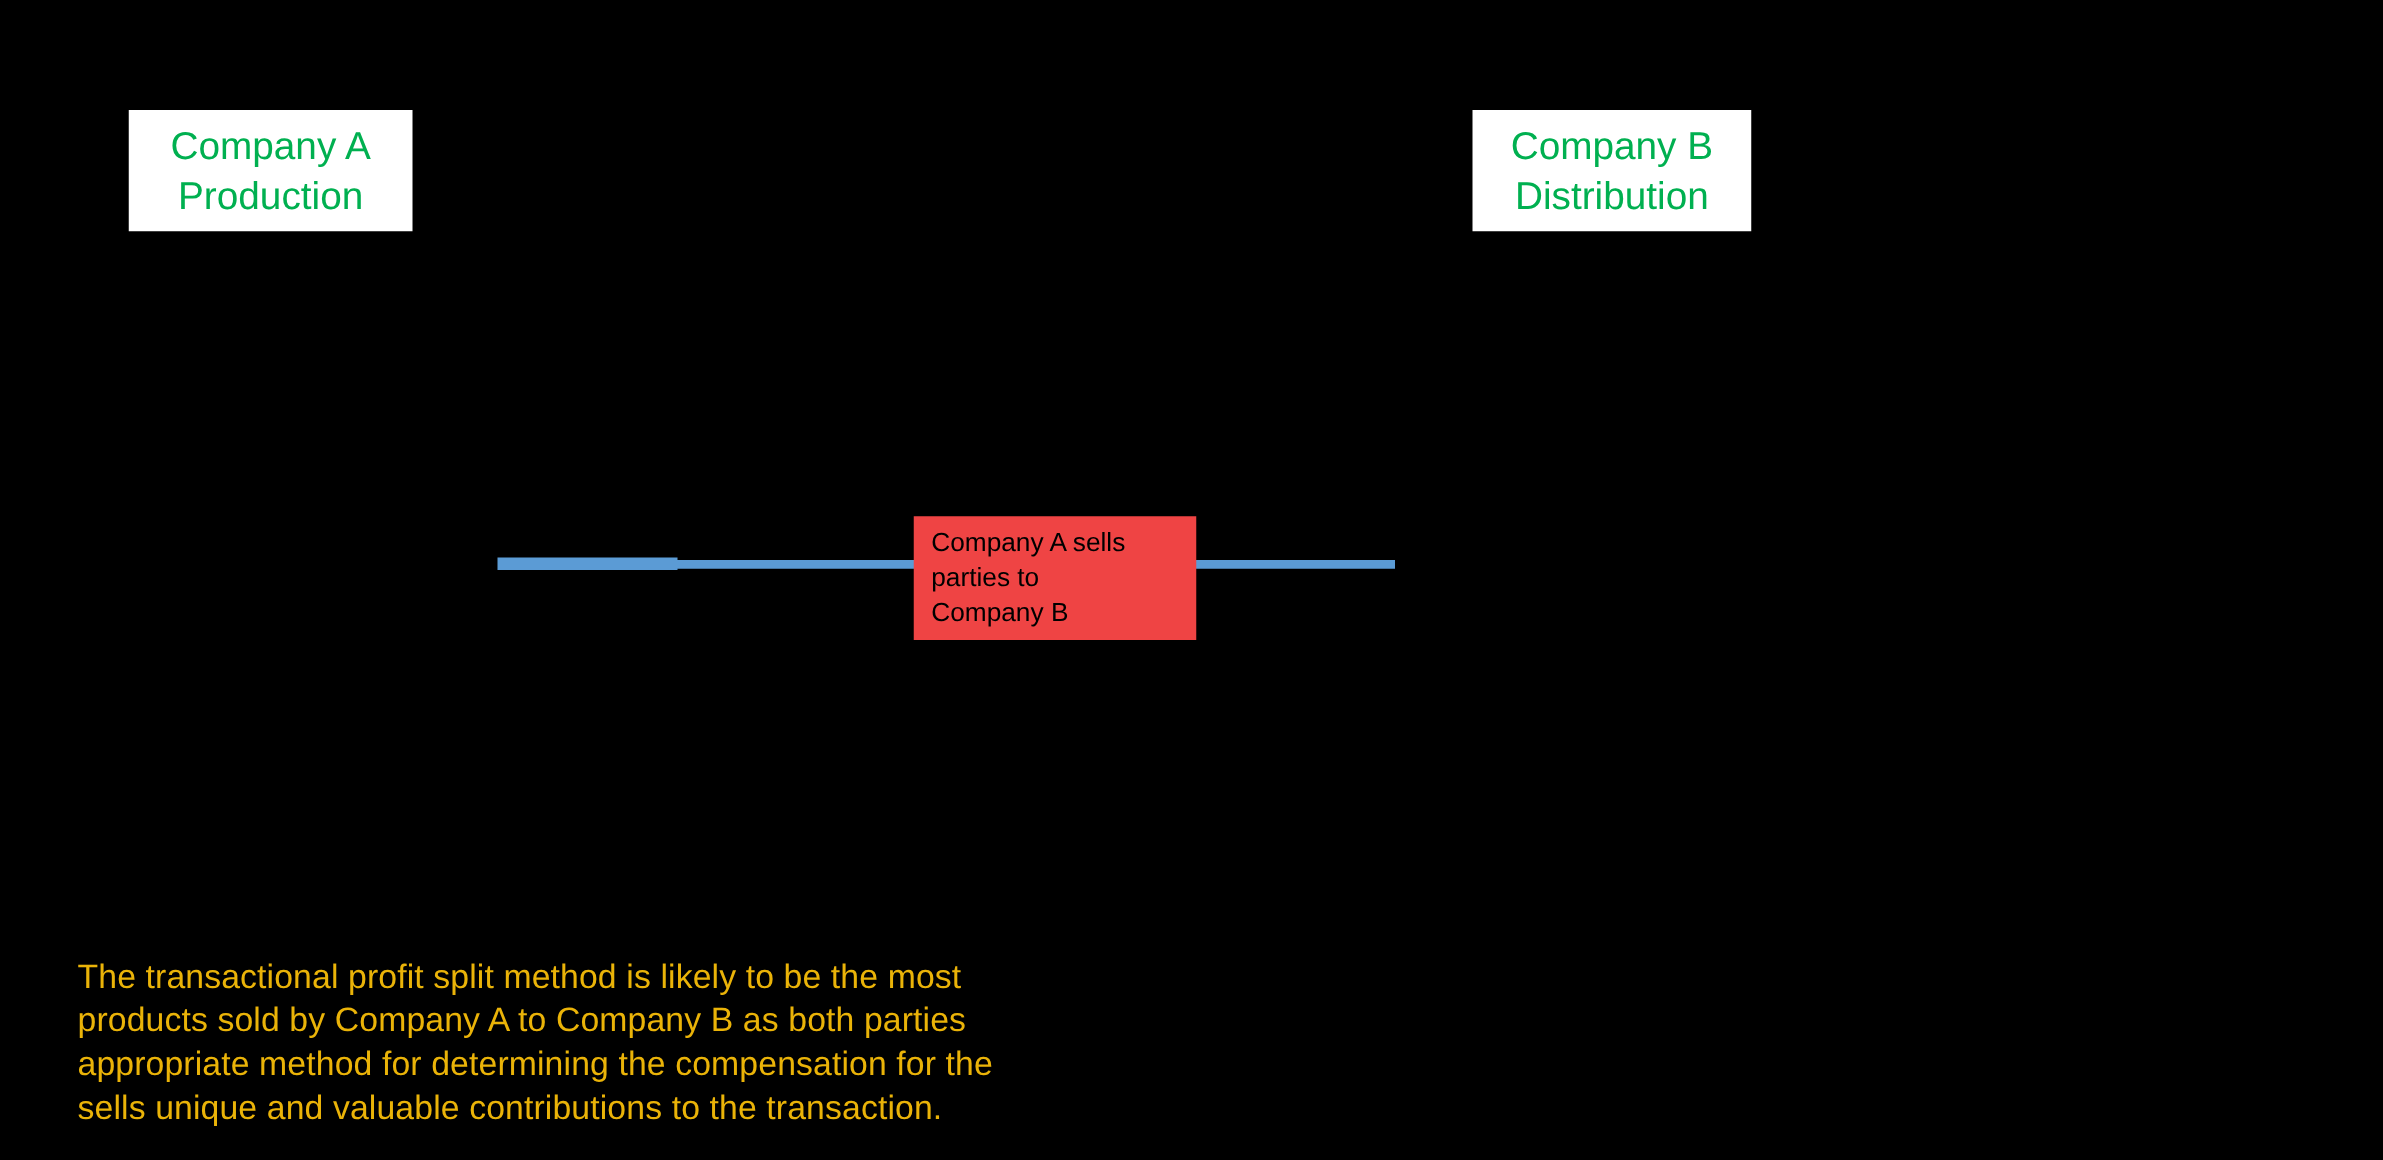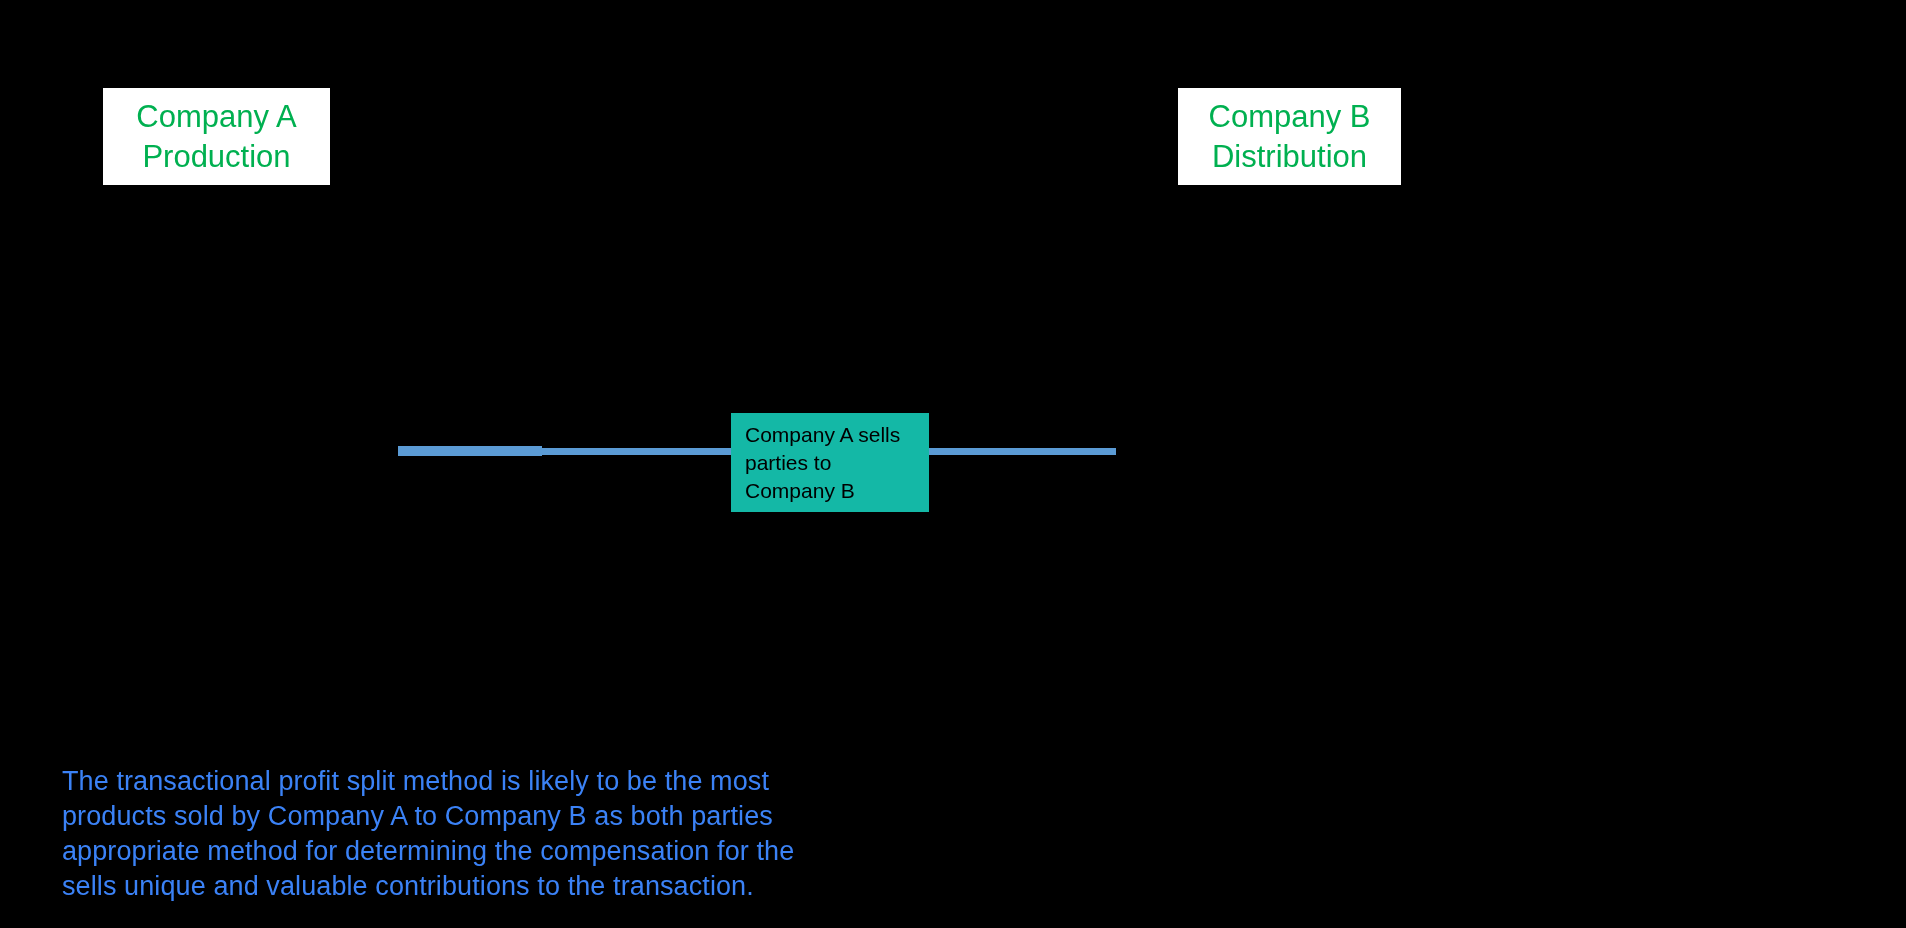--- a/index.html
+++ b/index.html
@@ -68,23 +68,23 @@
     top: 448px;
     width: 576px;
     height: 7px;
   }
 
   
   #label-transaction {
     position: absolute;
     left: 731px;
     top: 413px;
-    width: 198px;
+    width: 226px;
     height: 99px;
-    background: #14b8a6;
+    background: #ef4444;
     box-sizing: border-box;
     padding: 6px 12px 6px 14px;
     display: flex;
     flex-direction: column;
     justify-content: center;
     z-index: 5;
   }
   .label-line {
     color: #000000;
     font-size: 21px;
@@ -94,21 +94,21 @@
   }
 
   
   #footnote {
     position: absolute;
     left: 62px;
     top: 764px;
     width: 830px;
   }
   .footnote-line {
-    color: #3b82f6;
+    color: #eab308;
     font-size: 27px;
     line-height: 35px;
     white-space: nowrap;
     letter-spacing: 0.1px;
   }
 </style>
 </head>
 <body>
 
 <div id="canvas">

